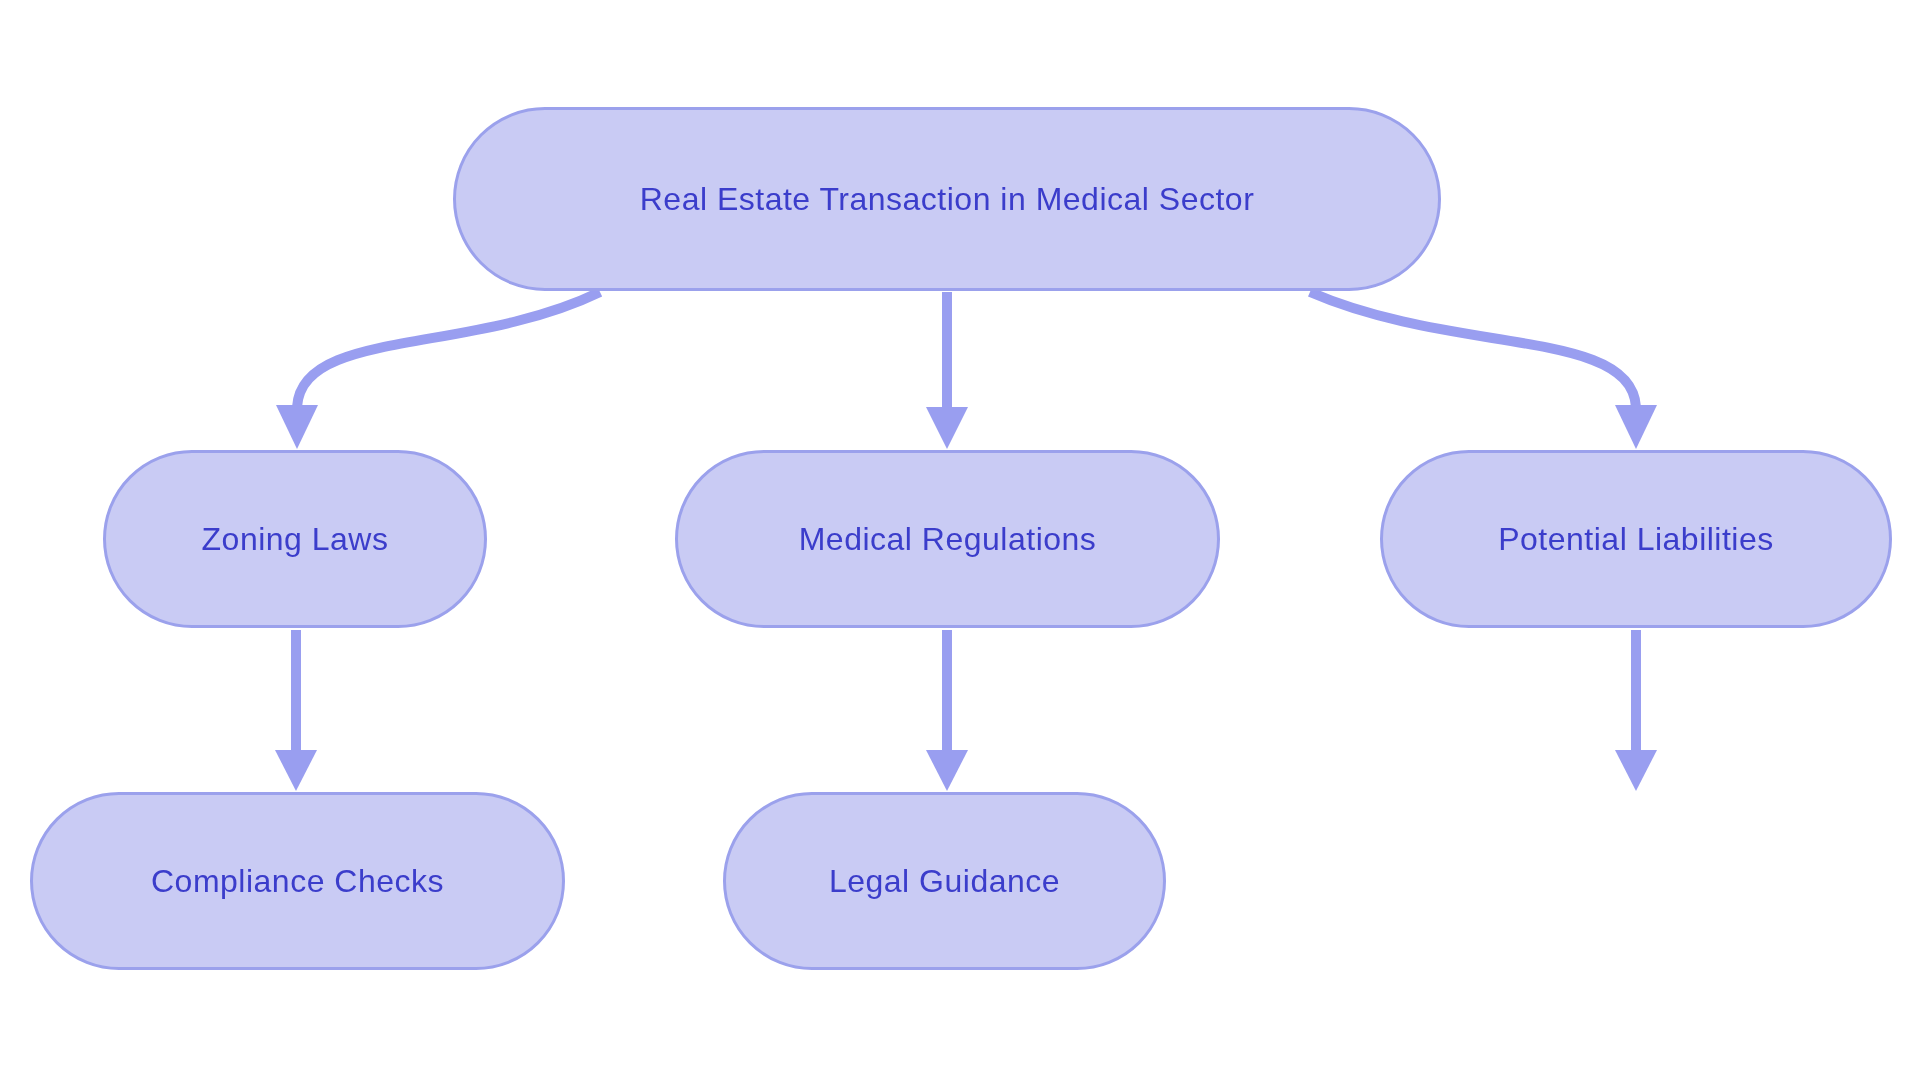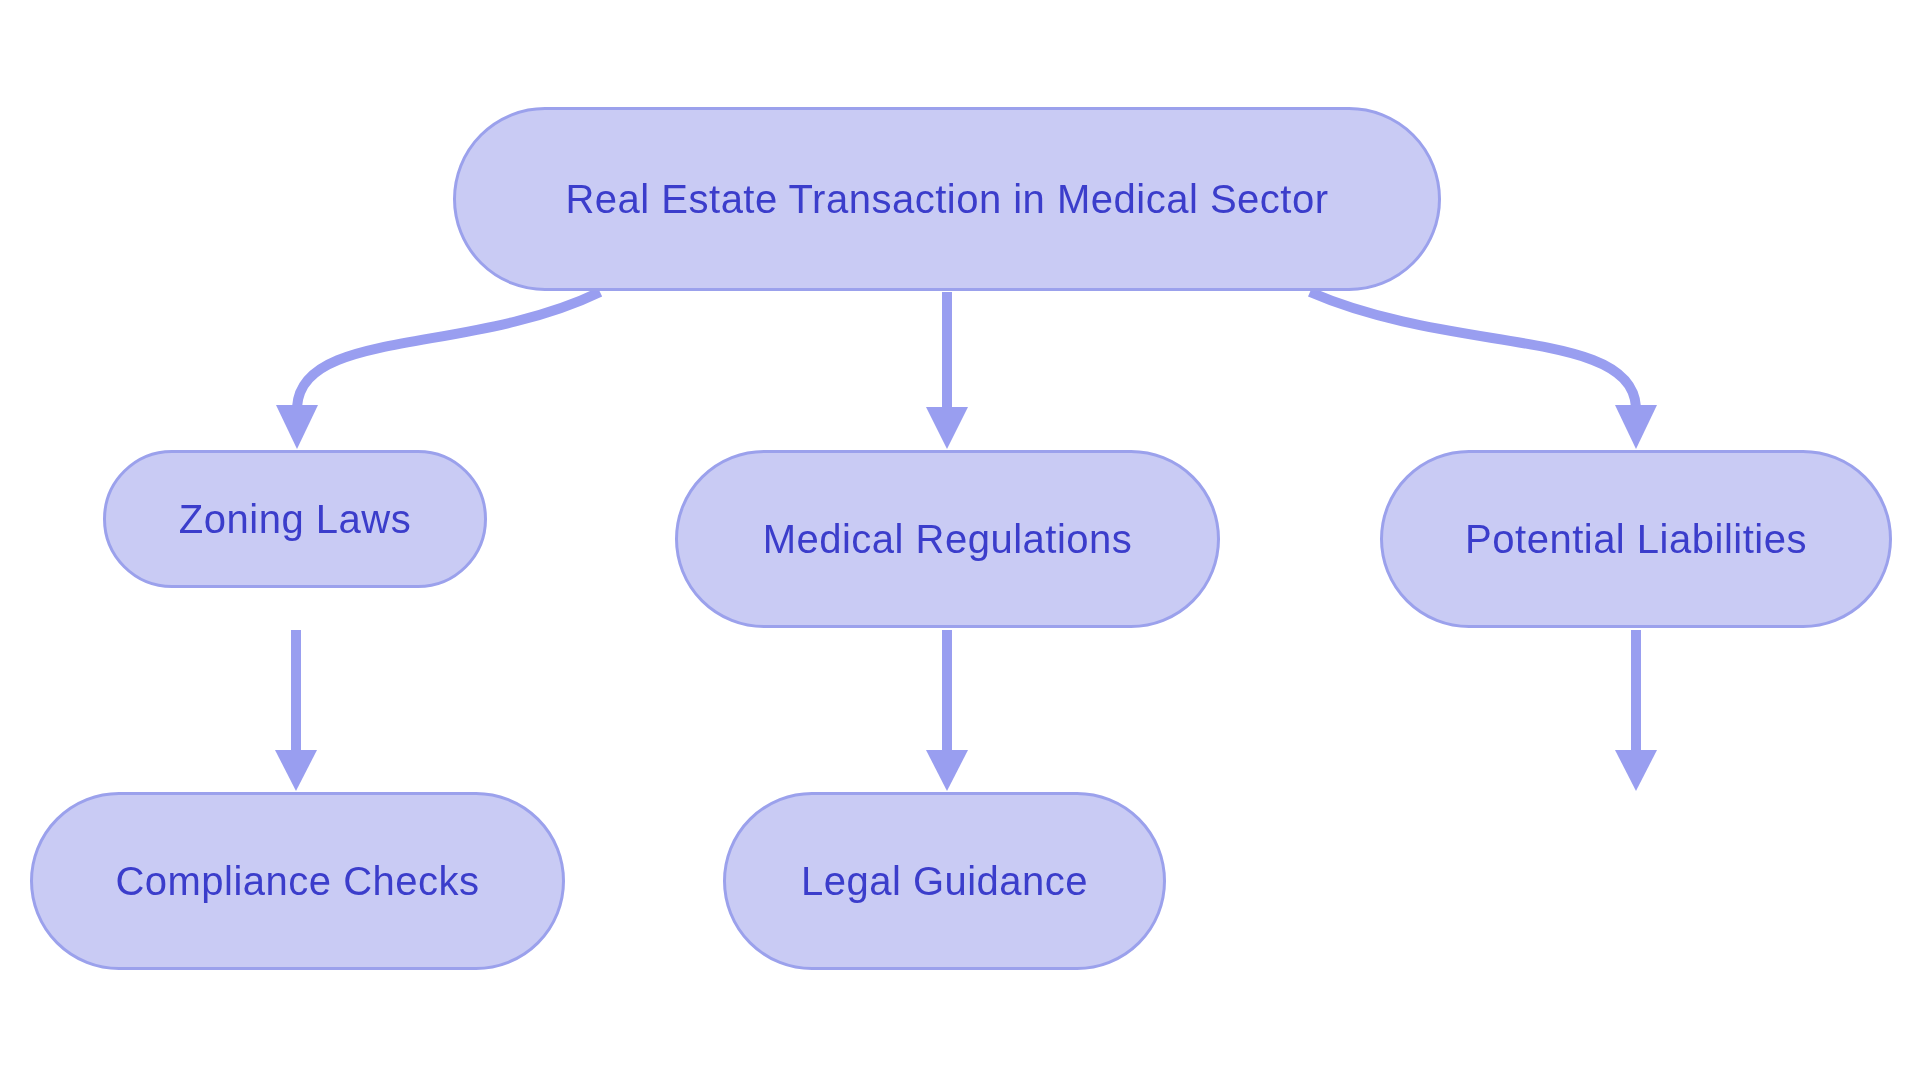--- a/index.html
+++ b/index.html
@@ -31,27 +31,27 @@
     position:absolute;
     box-sizing:border-box;
     background:var(--node-fill);
     border:3px solid var(--node-border);
     border-radius:999px;
     display:flex;
     align-items:center;
     justify-content:center;
     text-align:center;
     color:var(--text);
-    font-size:40px;
+    font-size:32px;
     letter-spacing:0.5px;
     line-height:1.2;
     padding:0 30px;
   }
   .n-root      {left:453px;  top:107px; width:988px; height:184px;}
-  .n-zoning    {left:103px;  top:450px; width:384px; height:138px;}
+  .n-zoning    {left:103px;  top:450px; width:384px; height:178px;}
   .n-medical   {left:675px;  top:450px; width:545px; height:178px;}
   .n-potential {left:1380px; top:450px; width:512px; height:178px;}
   .n-compliance{left:30px;   top:792px; width:535px; height:178px;}
   .n-legal     {left:723px;  top:792px; width:443px; height:178px;}
   .n-risk      {left:1390px; top:792px; width:497px; height:178px;}
   .edge-line{
     stroke:var(--arrow);
     stroke-width:10;
     fill:none;
     stroke-linecap:butt;

